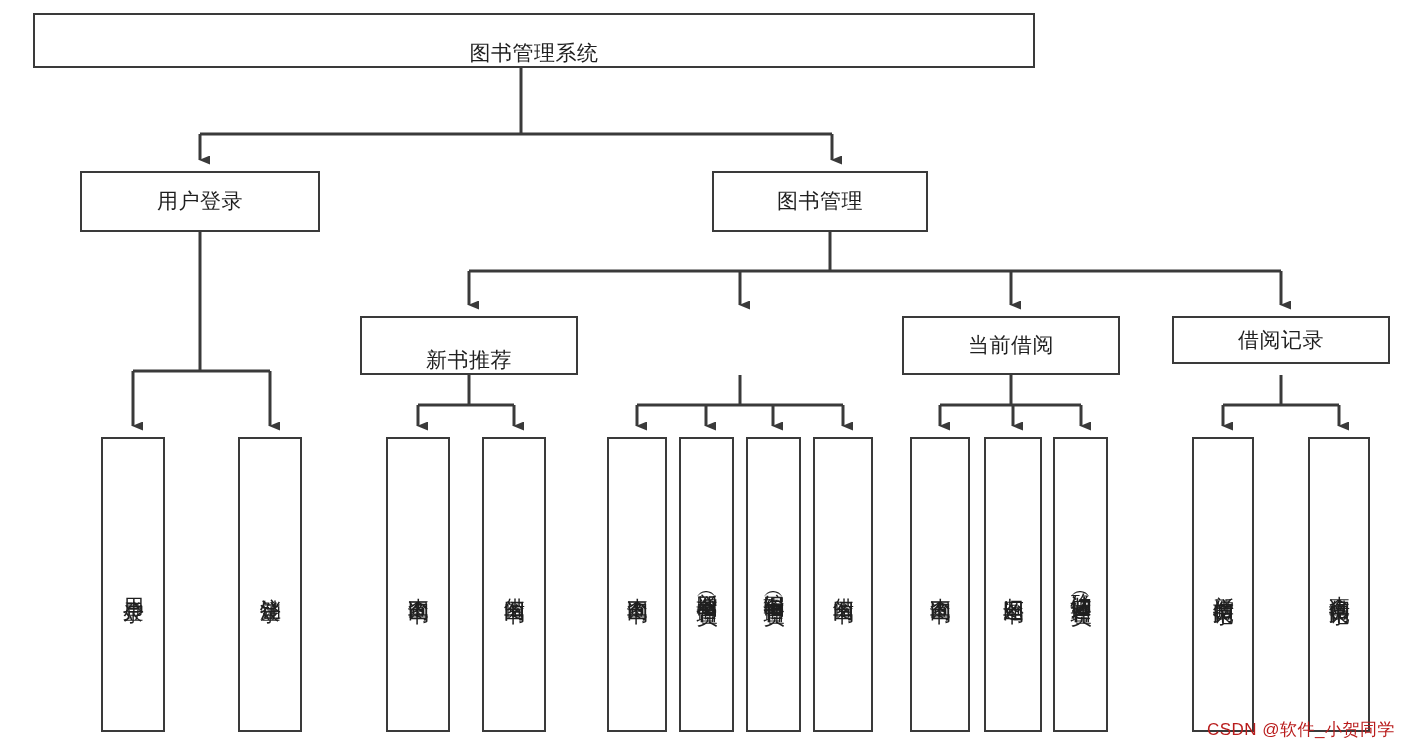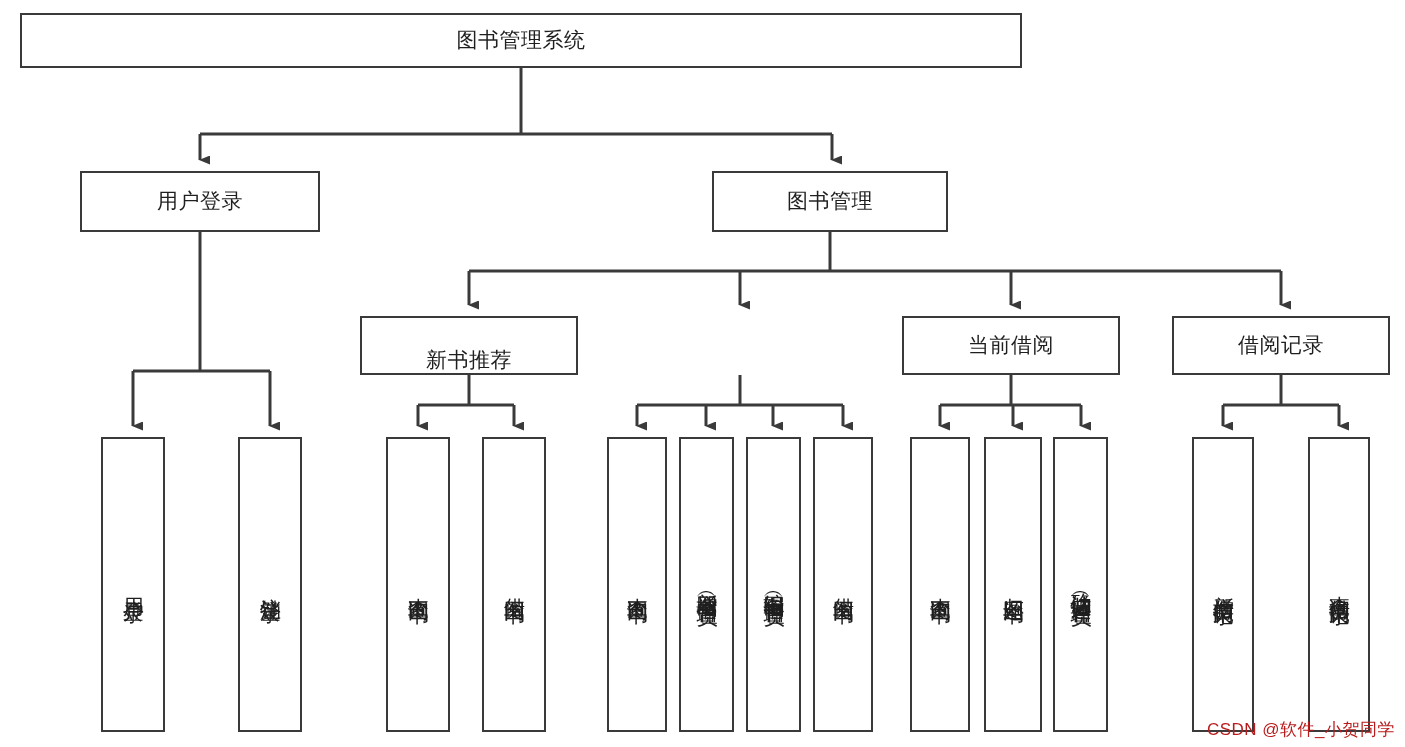--- a/index.html
+++ b/index.html
@@ -114,42 +114,42 @@
       <path d="M1013,405 L1013,426" marker-end="url(#arrow)"></path>
       <path d="M1081,405 L1081,426" marker-end="url(#arrow)"></path>
 
       <path d="M1281,375 L1281,405"></path>
       <path d="M1223,405 L1339,405"></path>
       <path d="M1223,405 L1223,426" marker-end="url(#arrow)"></path>
       <path d="M1339,405 L1339,426" marker-end="url(#arrow)"></path>
     </g>
   </svg>
 
-  <div class="node horiz" style="left:20px; top:13px; width:1002px; height:55px;">
+  <div class="node horiz" style="left:33px; top:13px; width:1002px; height:55px;align-items:flex-end;">
     <span class="lbl">图书管理系统</span>
   </div>
 
   <div class="node horiz" style="left:80px; top:171px; width:240px; height:61px;">
     <span class="lbl">用户登录</span>
   </div>
 
-  <div class="node horiz" style="left:712px; top:171px; width:236px; height:61px;">
+  <div class="node horiz" style="left:712px; top:171px; width:216px; height:61px;">
     <span class="lbl">图书管理</span>
   </div>
 
   <div class="node horiz" style="left:360px; top:316px; width:218px; height:59px;align-items:flex-end;">
     <span class="lbl">新书推荐</span>
   </div>
 
 
   <div class="node horiz" style="left:902px; top:316px; width:218px; height:59px;font-family:Liberation Serif, serif;">
     <span class="lbl">当前借阅</span>
   </div>
 
-  <div class="node horiz" style="left:1172px; top:316px; width:218px; height:59px;">
+  <div class="node horiz" style="left:1172px; top:316px; width:218px; height:48px;">
     <span class="lbl">借阅记录</span>
   </div>
 
   <div class="node vert" style="left:101px; top:437px; width:64px; height:295px;">
     <span class="lbl">用户登录</span>
   </div>
 
   <div class="node vert" style="left:238px; top:437px; width:64px; height:295px;">
     <span class="lbl">注销登录</span>
   </div>

